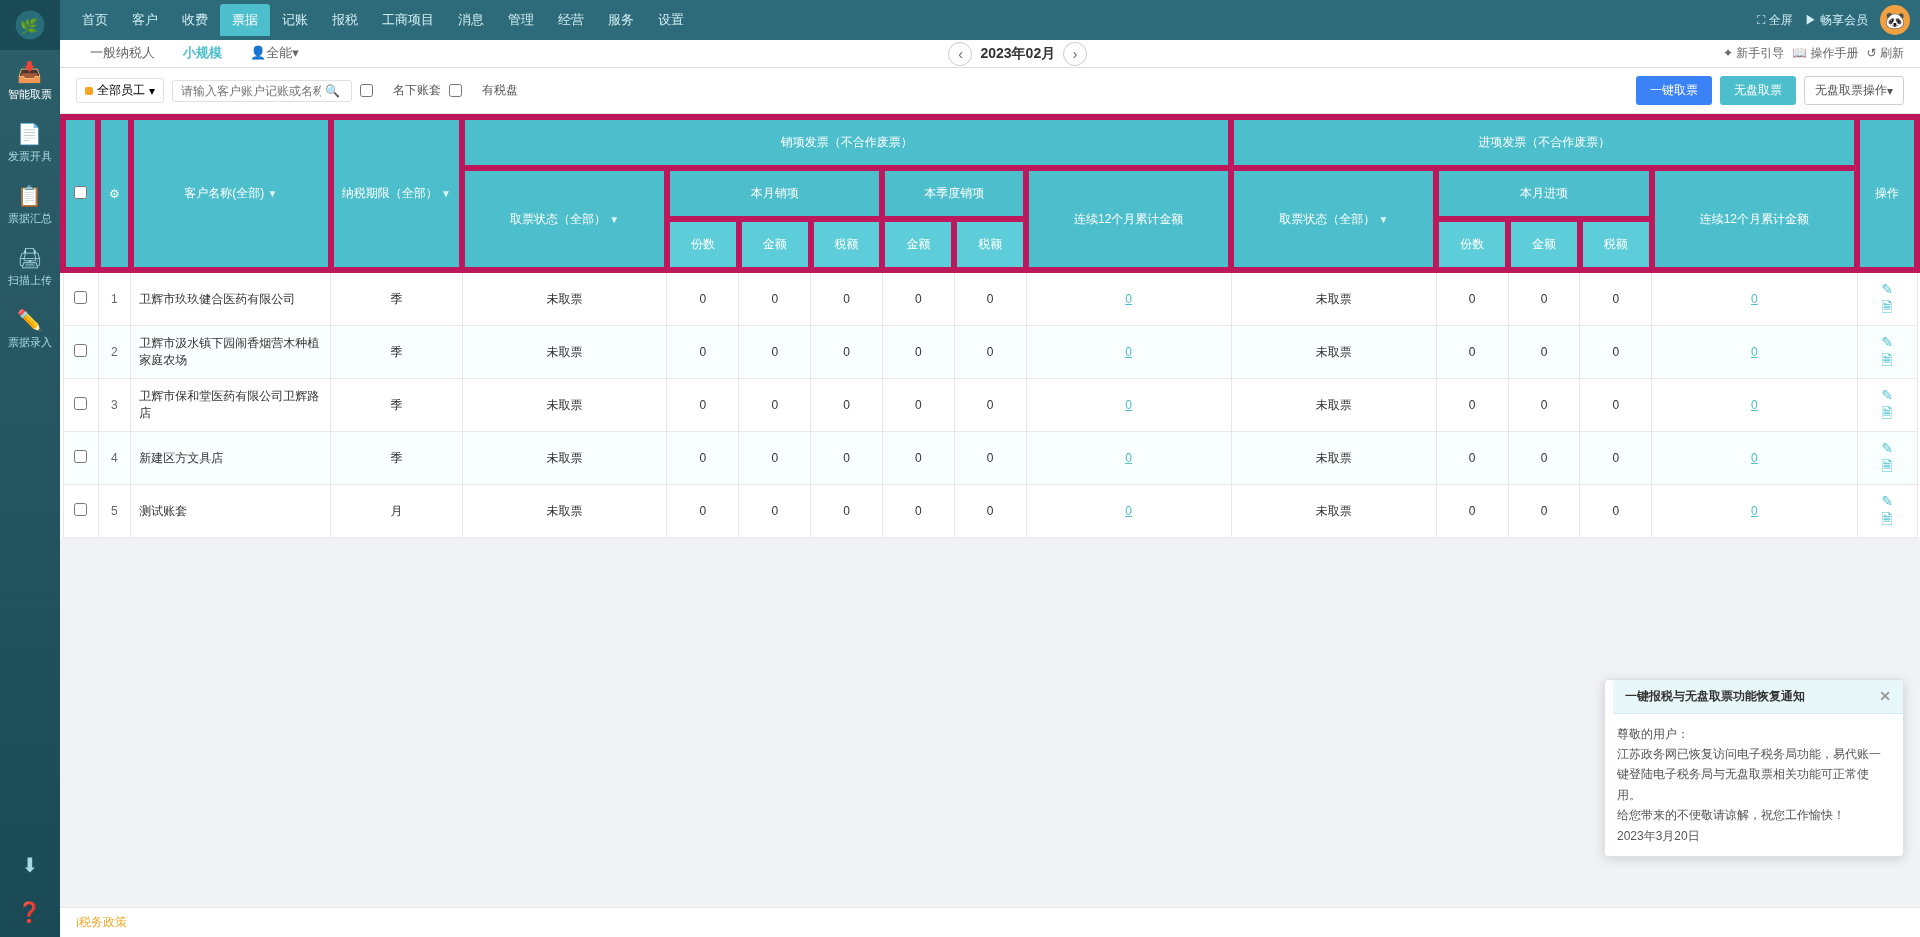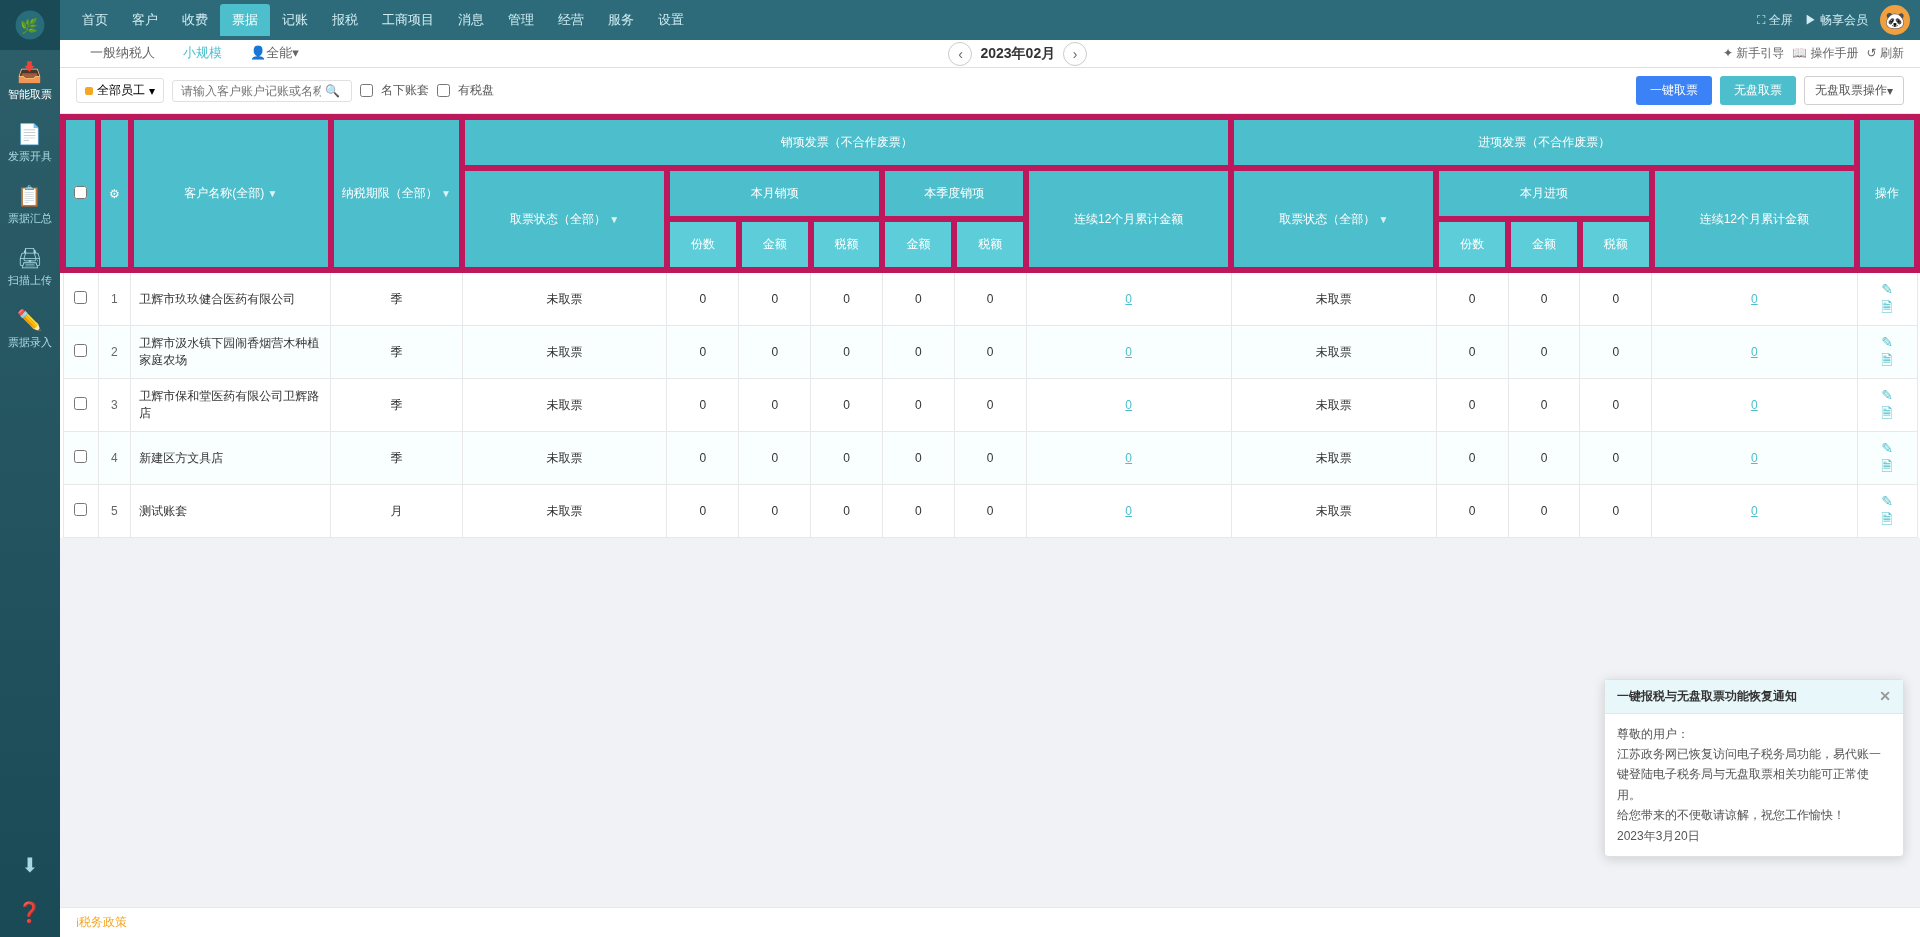--- a/index.html
+++ b/index.html
@@ -110,21 +110,21 @@
       display: flex;
       align-items: center;
       cursor: pointer;
       font-size: 13px;
       color: #666;
       border-bottom: 2px solid transparent;
     }
     .tab-item.active {
       color: #4dbfcc;
       border-bottom: 2px solid #4dbfcc;
-      font-weight: normal;
+      font-weight: bold;
     }
 
     .tab-center {
       margin-left: auto;
       display: flex;
       align-items: center;
       gap: 8px;
     }
     .nav-btn {
       width: 24px; height: 24px;
@@ -187,21 +187,21 @@
     .search-box input {
       border: none;
       outline: none;
       font-size: 12px;
       width: 140px;
       color: #999;
     }
     .checkbox-label {
       display: flex;
       align-items: center;
-      gap: 8px;
+      gap: 20px;
       font-size: 12px;
       color: #555;
       cursor: pointer;
     }
     .checkbox-label input[type=checkbox] { cursor: pointer; }
     .filter-right { margin-left: auto; display: flex; gap: 8px; }
     .btn-orange {
       background: #3b82f6;
       color: #fff;
       border: none;
@@ -295,20 +295,21 @@
     }
     .notification-header {
       background: #e8f8fa;
       padding: 8px 12px;
       font-weight: bold;
       color: #333;
       display: flex;
       justify-content: space-between;
       align-items: center;
       border-bottom: 1px solid #d0eef2;
+      margin-left: 8px;
     }
     .notification-body {
       padding: 10px 12px;
       color: #555;
       line-height: 1.7;
     }
     .notification-close {
       cursor: pointer;
       color: #999;
       font-size: 14px;

